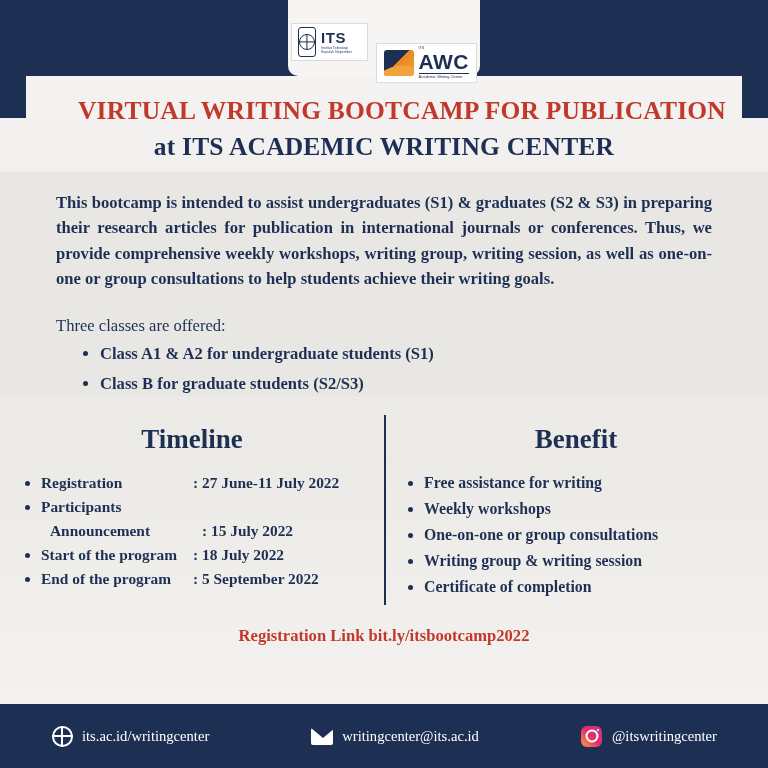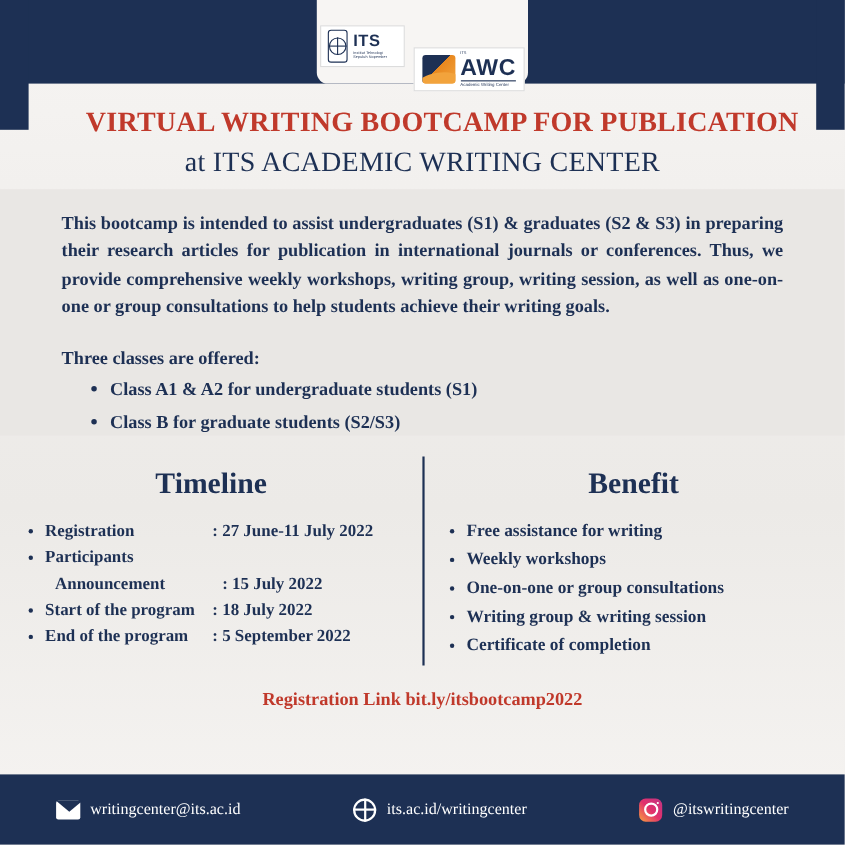--- a/index.html
+++ b/index.html
@@ -79,34 +79,34 @@
   .corner-r { right: 0; }
 
   
   .title-wrap { position: absolute; top: 96px; left: 0; width: 768px; text-align: center; }
   .title-1 {
     font-family: "Liberation Serif", serif;
     font-weight: bold; font-size: 25.5px; color: #c0392b; letter-spacing: .2px; padding-left: 36px;
   }
   .title-2 {
     font-family: "Liberation Serif", serif;
-    font-weight: normal; font-size: 25.5px; color: #1d3054; margin-top: 6px; letter-spacing: .2px;
+    font-weight: bold; font-size: 25.5px; color: #1d3054; margin-top: 6px; letter-spacing: .2px;
   }
 
   
   .desc-band {
     position: absolute; top: 172px; left: 0; width: 768px; height: 224px;
     background: #e9e7e4;
   }
   .desc {
     position: absolute; top: 190px; left: 56px; width: 656px;
     font-size: 16.6px; color: #1d3054; font-weight: bold; line-height: 1.53;
     text-align: justify;
   }
-  .three { position: absolute; top: 316px; left: 56px; font-size: 16.6px; font-weight: bold; color: #1d3054; }
+  .three { position: absolute; top: 316px; left: 56px; font-size: 16.6px; font-weight: normal; color: #1d3054; }
   .classes { position: absolute; top: 342px; left: 78px; font-size: 16.6px; font-weight: bold; color: #1d3054; }
   .classes li { margin: 0 0 6px 22px; line-height: 1.45; }
 
   
   .divider {
     position: absolute; top: 415px; left: 384px; width: 2px; height: 190px; background: #1d3054;
   }
   .col-head {
     position: absolute; top: 424px; font-size: 27px; font-weight: bold; color: #1d3054;
   }
@@ -241,29 +241,29 @@
     <li>Certificate of completion</li>
   </ul>
 
   <div class="reglink">Registration Link bit.ly/itsbootcamp2022</div>
   <div class="inquiry">
   </div>
 
   <div class="bottombar">
     <div class="contact">
       <span class="ic">
+          <span class="ic-globe"></span>
+        </span>
+      <span>its.ac.id/writingcenter</span>
+    </div>
+    <div class="contact">
+      <span class="ic">
           <span class="ic-mail"></span>
         </span>
       <span>writingcenter@its.ac.id</span>
-    </div>
-    <div class="contact">
-      <span class="ic">
-          <span class="ic-globe"></span>
-        </span>
-      <span>its.ac.id/writingcenter</span>
     </div>
     <div class="contact">
       <span class="ic">
           <span class="ic-ig"></span>
         </span>
       <span>@itswritingcenter</span>
     </div>
   </div>
 
 </div>

